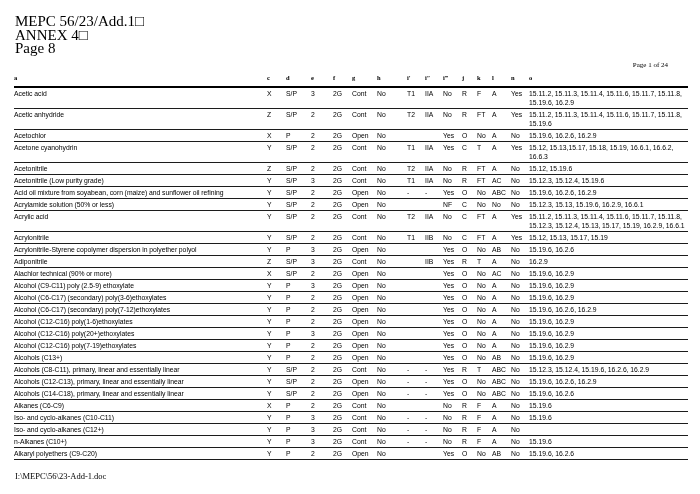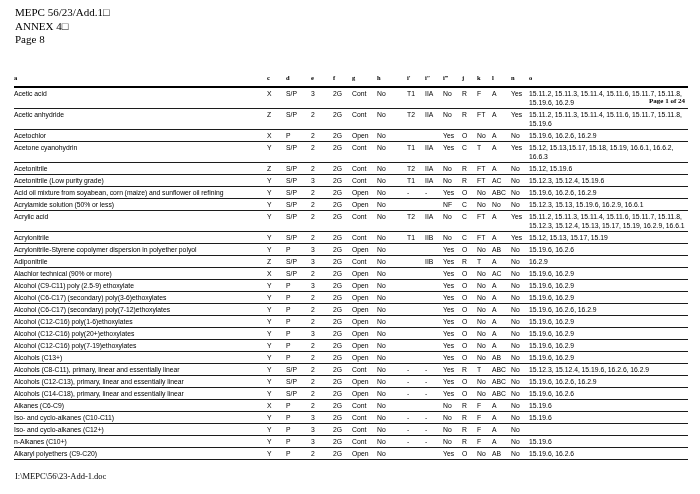--- a/index.html
+++ b/index.html
@@ -2,22 +2,22 @@
 <html><head>
 <meta charset="utf-8">
 <style>
   html, body { margin:0; padding:0; }
   body {
     width:700px; height:494px;
     background:#ffffff; color:#000;
     position:relative; overflow:hidden;
     font-family:"Liberation Serif", serif;
   }
-  .doc-header { position:absolute; left:15px; top:6px; font-size:11px; line-height:13.5px; }
-  .page-indicator { position:absolute; right:15px; top:61px; font-size:7px; font-weight:bold;margin-top:36px; }
+  .doc-header { position:absolute; left:15px; top:15px; font-size:15px; line-height:13.5px; }
+  .page-indicator { position:absolute; right:32px; top:61px; font-size:7px; font-weight:normal; }
   table.iba {
     position:absolute; left:14px; top:74px; width:674px;
     border-collapse:collapse; table-layout:fixed;
   }
   table.iba th {
     font-family:"Liberation Serif", serif;
     font-size:6.5px; font-weight:bold;
     text-align:left; vertical-align:bottom;
     padding:0 0 5px 0;
     border-bottom:2.5px solid #000;

